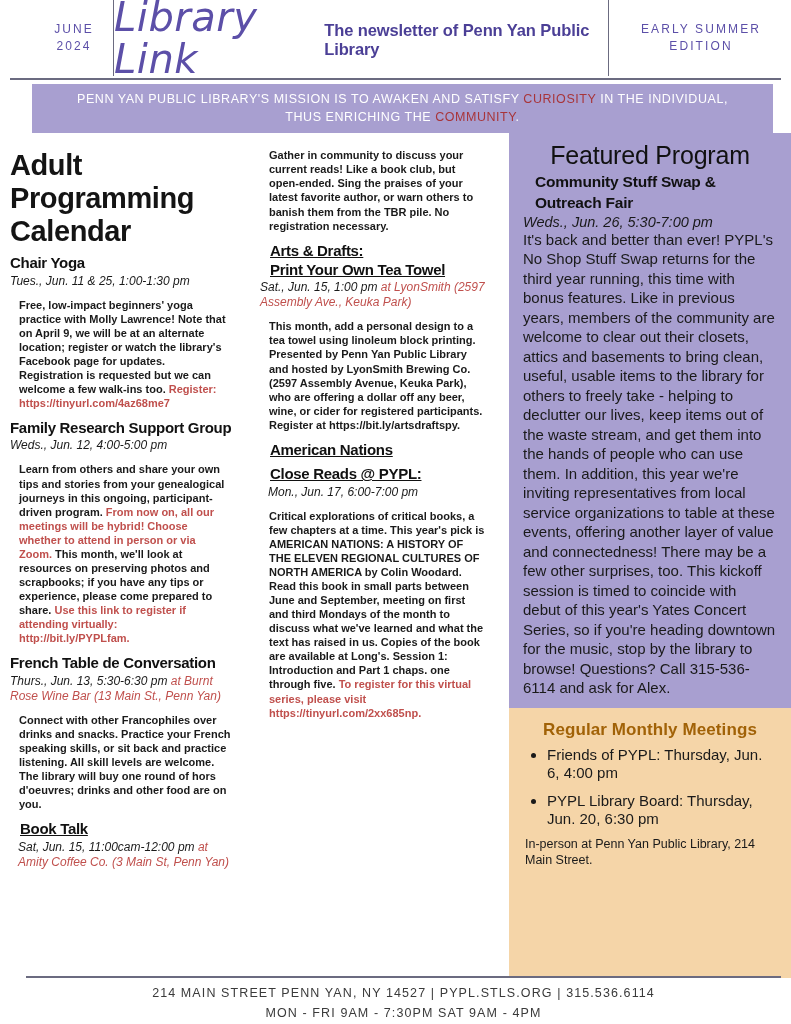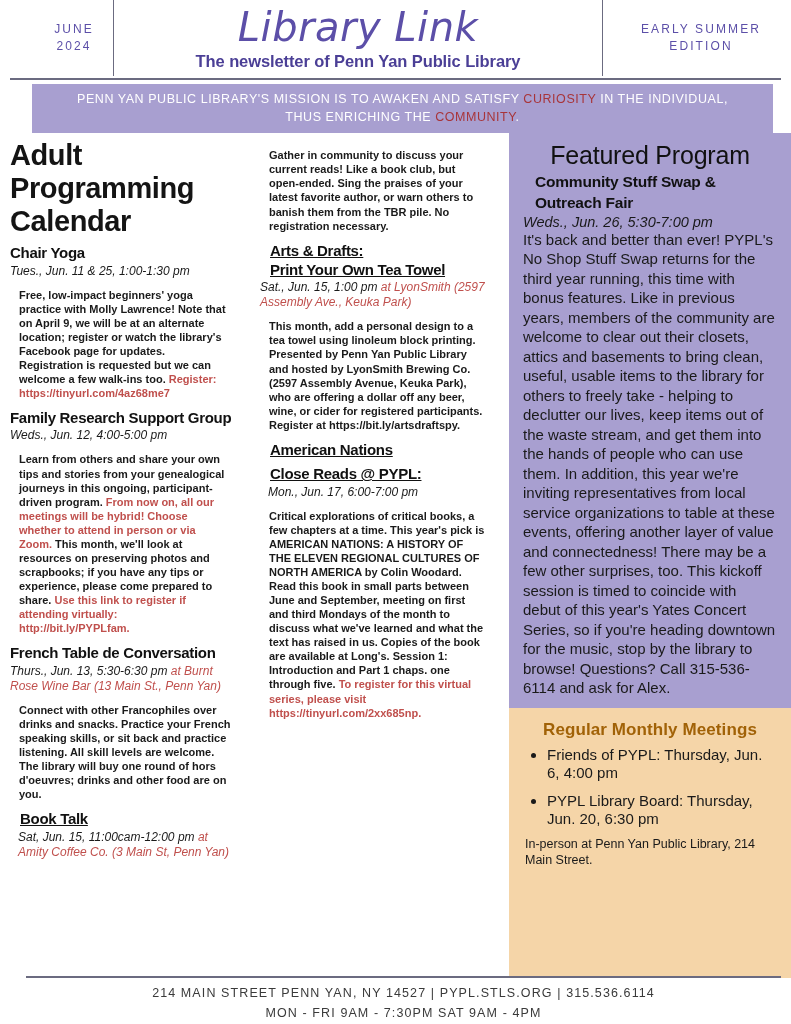--- a/index.html
+++ b/index.html
@@ -37,26 +37,26 @@
   }
   .masthead-side.left {
     border-right: 1.5px solid #6b6b80;
     margin-left: 35px;
     width: 78px;
   }
   .masthead-side.right {
     border-left: 1.5px solid #6b6b80;
     margin-right: 10px;
     width: 160px;
-    padding-left: 18px;
+    padding-left: 12px;
   }
   .masthead-center {
     flex: 1;
     display: flex;
-    flex-direction: column;
+    flex-direction: row;
     align-items: center;
     justify-content: center;
   }
   .masthead-title {
     font-family: "DejaVu Sans", sans-serif;
     font-style: italic;
     font-size: 40px;
     color: #5c4fa8;
     font-weight: 400;
     line-height: 1.05;
@@ -114,21 +114,21 @@
     width: 282px;
     padding: 0;
     display: flex;
     flex-direction: column;
   }
 
   .section-title {
     font-size: 29px;
     font-weight: bold;
     letter-spacing: -0.4px;
-    margin: 0 0 6px 0;
+    margin: 10px 0 6px 0;
     color: #141414;
   }
 
   .ev-title {
     font-size: 15px;
     font-weight: bold;
     letter-spacing: -0.3px;
     line-height: 1.22;
     margin: 6px 0 1px 0;
     color: #111111;

